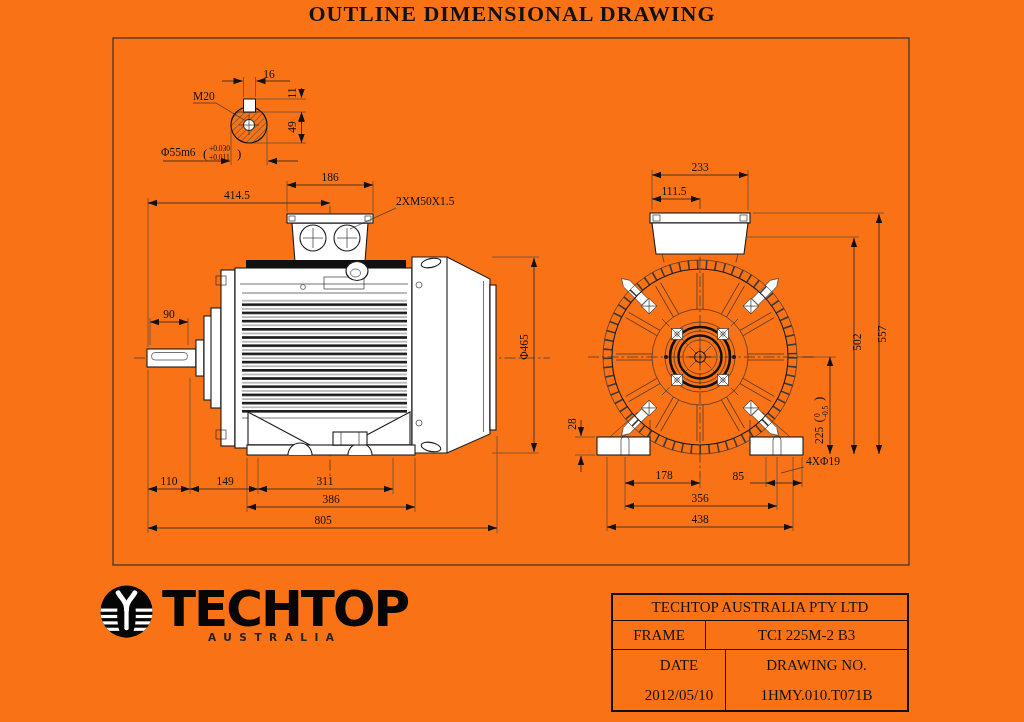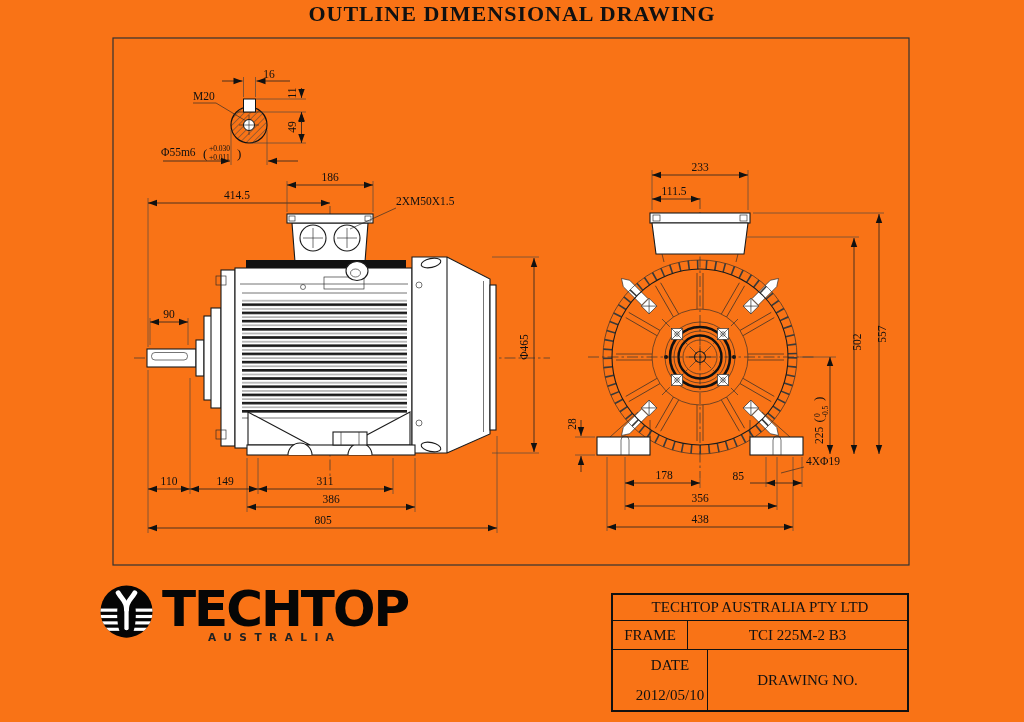--- a/index.html
+++ b/index.html
@@ -24,21 +24,21 @@
              line-height:52px;letter-spacing:-2px;color:#060606;}
   .logo-sub{font-family:"DejaVu Sans",sans-serif;font-size:10.5px;font-weight:600;
             letter-spacing:7.5px;margin:-4px 0 0 46px;color:#222;}
   
   .tb{position:absolute;left:611px;top:593px;width:298px;height:119px;
       border:2px solid #111;box-sizing:border-box;display:flex;flex-direction:column;
       font-size:15px;}
   .tb-row1{height:25px;border-bottom:1.5px solid #111;display:flex;align-items:center;justify-content:center;}
   .tb-row2{height:28px;border-bottom:1.5px solid #111;display:flex;}
   .tb-row3{flex:1;display:flex;padding-left:20px;}
-  .tb-c1{width:75px;border-right:1.5px solid #111;display:flex;align-items:center;justify-content:center;box-sizing:border-box;}
+  .tb-c1{width:93px;border-right:1.5px solid #111;display:flex;align-items:center;justify-content:center;box-sizing:border-box;}
   .tb-c2{flex:1;display:flex;align-items:center;justify-content:center;}
   .tb-col{flex-direction:column;}
   .tb-col span{flex:1;display:flex;align-items:center;justify-content:center;}
 </style>
 </head>
 <body>
 
 <div class="page">
 
   <div class="main-title">OUTLINE DIMENSIONAL DRAWING</div>
@@ -417,17 +417,18 @@
       <div class="tb-c1">FRAME</div>
       <div class="tb-c2">TCI 225M-2 B3</div>
     </div>
     <div class="tb-row3">
       <div class="tb-c1 tb-col" style="display:flex;">
         <span>DATE</span>
         <span>2012/05/10</span>
       </div>
       <div class="tb-c2 tb-col" style="display:flex;">
         <span>DRAWING NO.</span>
+        <span>1HMY.010.T071B</span>
       </div>
     </div>
   </div>
 
 </div>
 
 </body></html>

